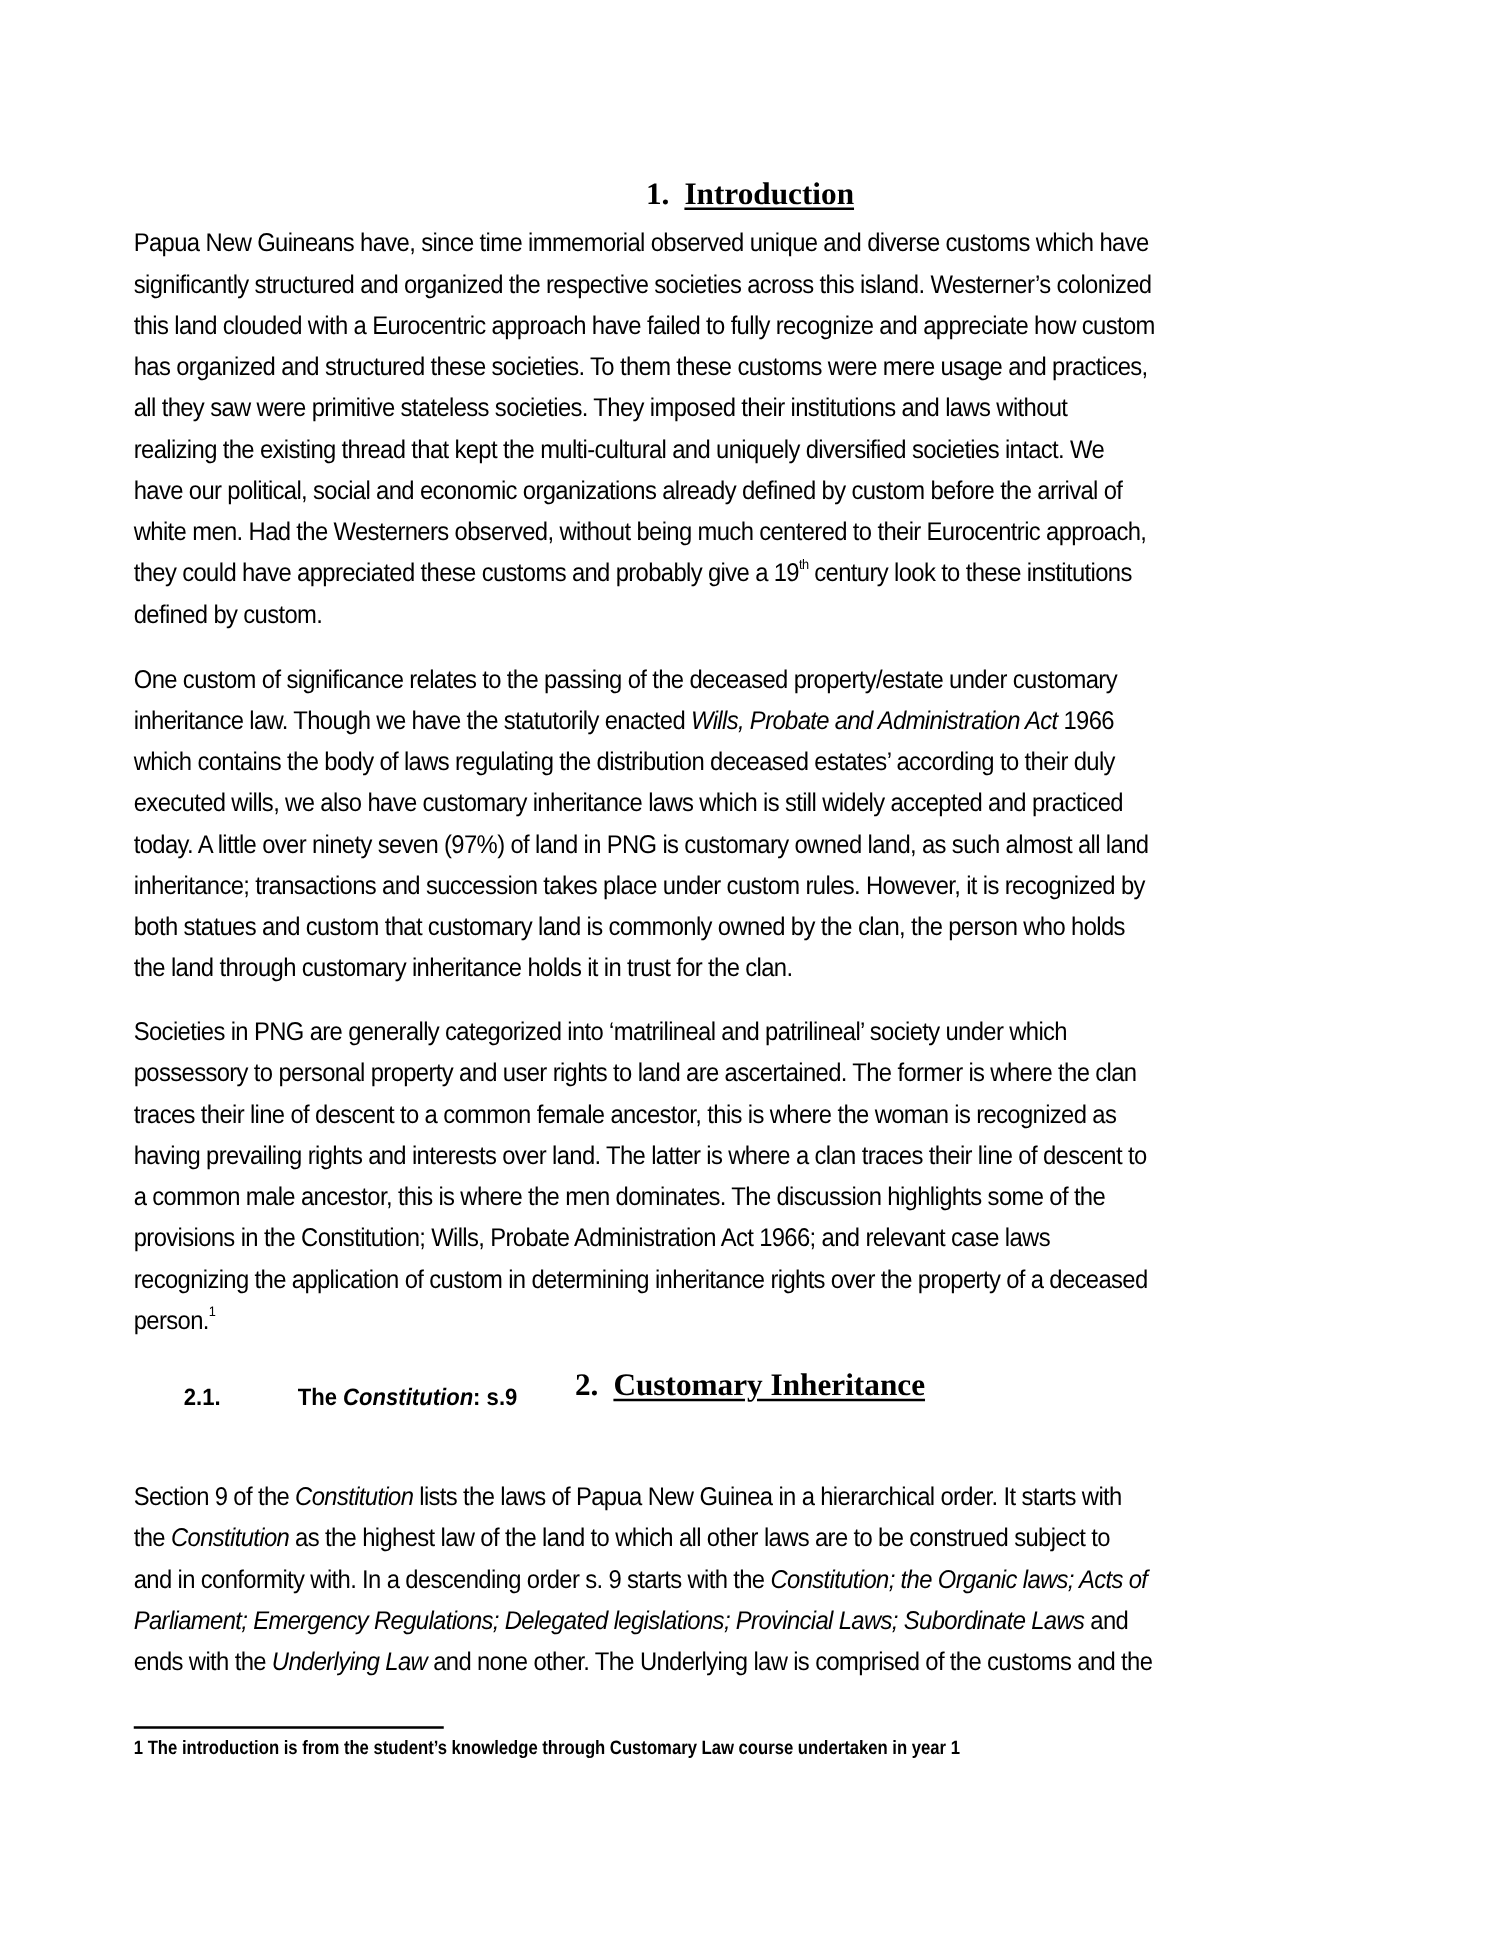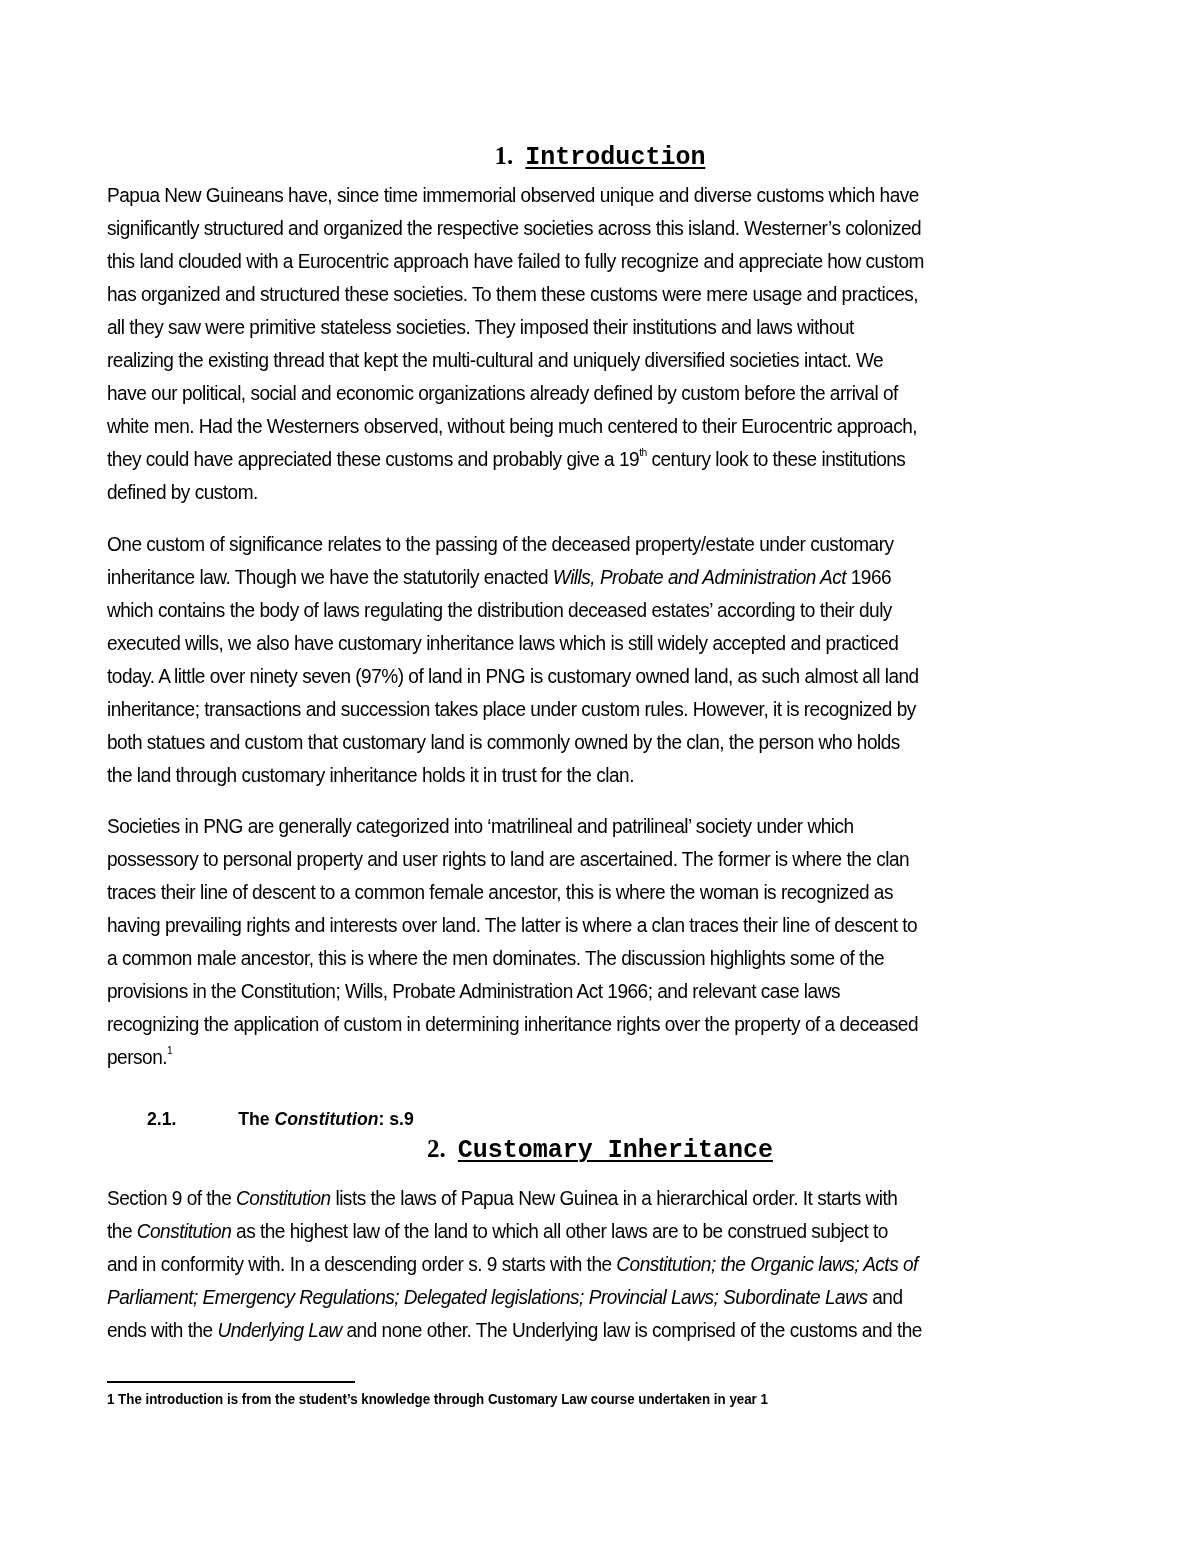--- a/index.html
+++ b/index.html
@@ -15,21 +15,21 @@
     letter-spacing: -0.55px;
     word-spacing: 0px;
     transform: scaleX(0.93);
     transform-origin: left top;
   }
   .h1 {
     position: absolute; left: 0; width: 1200px; text-align: center;
     font-family: "Liberation Serif", serif; font-weight: bold; font-size: 25px;
   }
   .h1 .num { margin-right: 12px; }
-  .h1 .title { text-decoration: underline; text-decoration-thickness: 2px; text-underline-offset: 3px; font-family: Liberation Mono, monospace; }
+  .h1 .title { text-decoration: underline; text-decoration-thickness: 2px; text-underline-offset: 3px; }
   .para {
     position: absolute; left: 107px; width: 1065px; margin: 0;
   }
   .para p { margin: 0; white-space: nowrap; }
   .h2 {
     position: absolute; left: 147px; top: 1108px;
     font-family: "Liberation Sans", sans-serif; font-weight: bold; font-size: 19px;
     transform: scaleX(0.93); transform-origin: left top;
   }
   .h2 .num { display: inline-block; width: 98px; }
@@ -77,21 +77,21 @@
       <p>Societies in PNG are generally categorized into ‘matrilineal and patrilineal’ society under which</p>
       <p>possessory to personal property and user rights to land are ascertained. The former is where the clan</p>
       <p>traces their line of descent to a common female ancestor, this is where the woman is recognized as</p>
       <p>having prevailing rights and interests over land. The latter is where a clan traces their line of descent to</p>
       <p>a common male ancestor, this is where the men dominates. The discussion highlights some of the</p>
       <p>provisions in the Constitution; Wills, Probate Administration Act 1966; and relevant case laws</p>
       <p>recognizing the application of custom in determining inheritance rights over the property of a deceased</p>
       <p><span>person.</span><sup>1</sup></p>
     </div>
 
-  <div class="h1" style="top:1135px;">
+  <div class="h1" style="top:1095px;">
     <span class="num">2.</span><span class="title">Customary Inheritance</span>
   </div>
 
   <div class="h2">
     <span class="num">2.1.</span><span>The </span><i>Constitution</i><span>: s.9</span>
   </div>
 
   <div class="para body-text" style="top:1181px;">
       <p><span>Section 9 of the </span><i>Constitution</i><span> lists the laws of Papua New Guinea in a hierarchical order. It starts with</span></p>
       <p><span>the </span><i>Constitution</i><span> as the highest law of the land to which all other laws are to be construed subject to</span></p>

